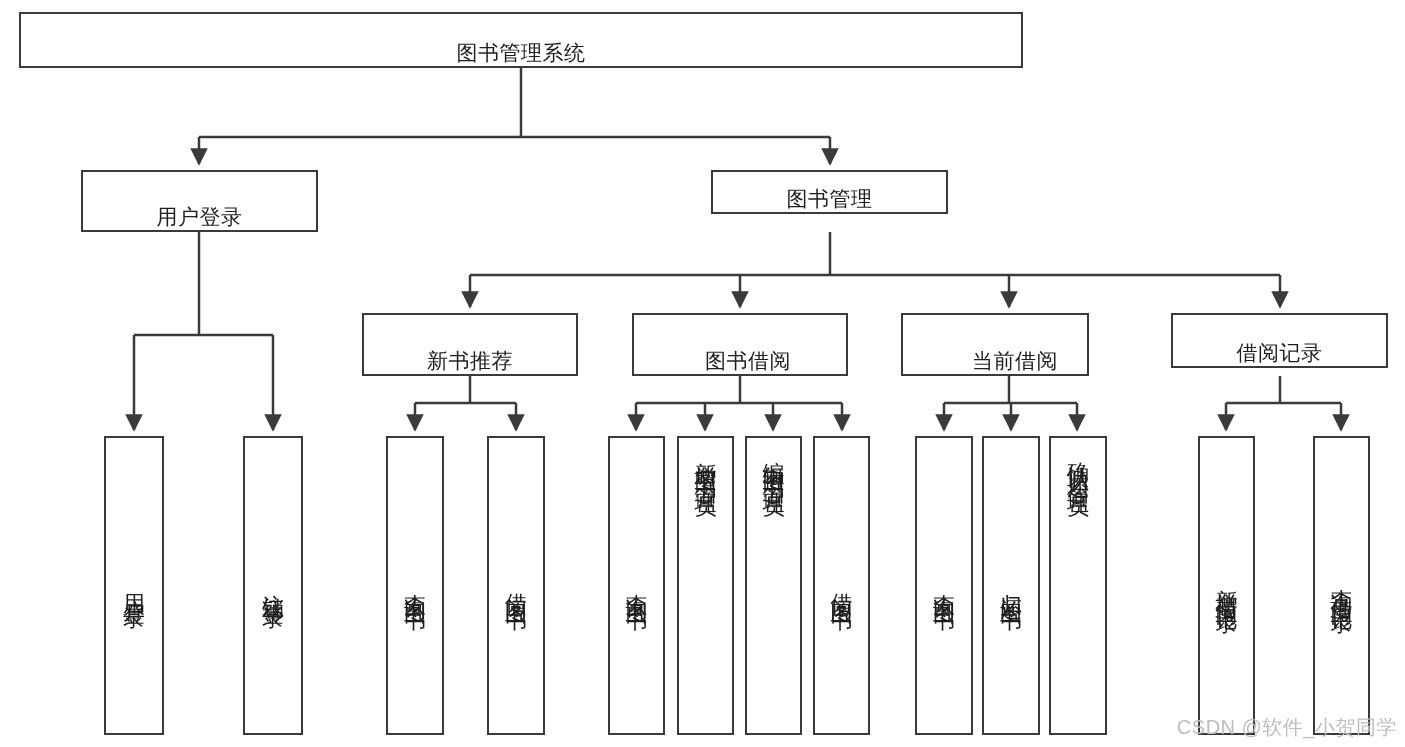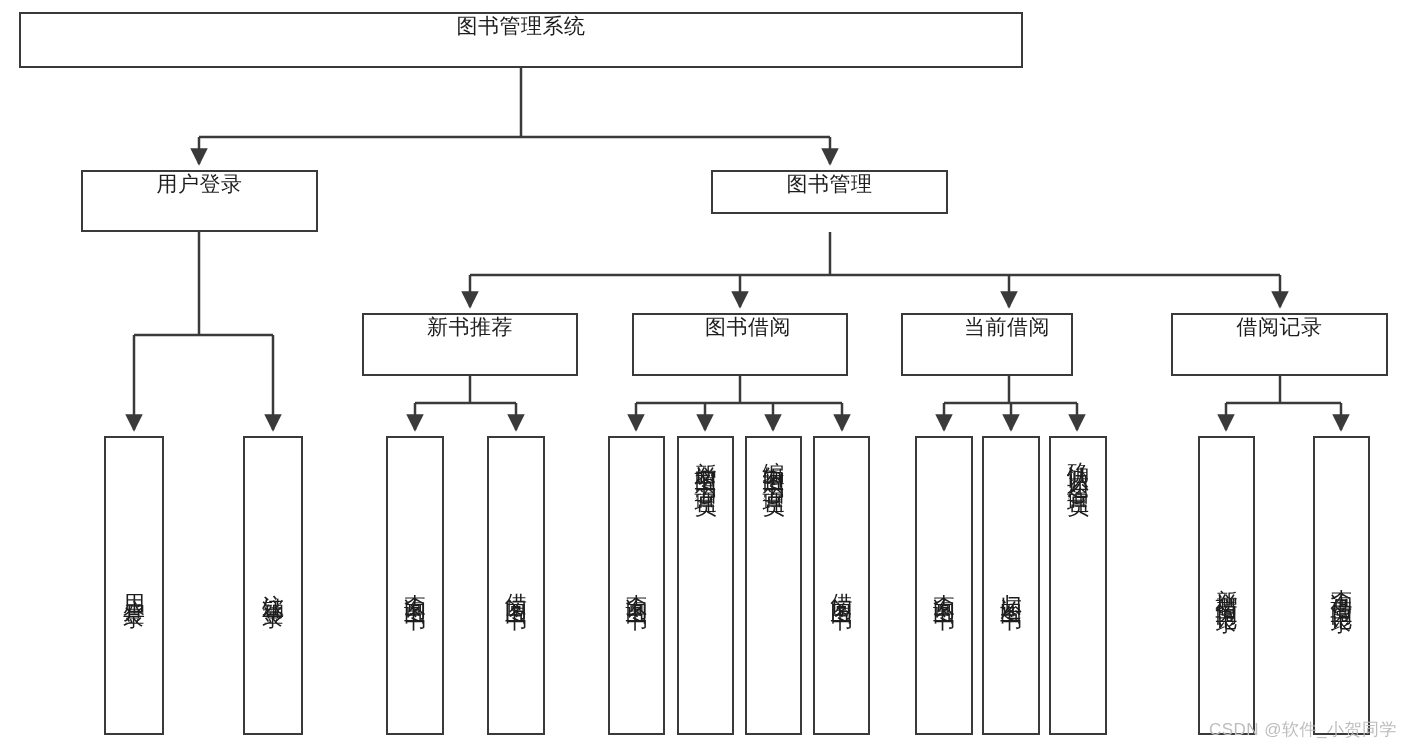--- a/index.html
+++ b/index.html
@@ -24,21 +24,21 @@
     width: 1405px;
     height: 747px;
     pointer-events: none;
   }
   .node {
     position: absolute;
     box-sizing: border-box;
     background: #ffffff;
     border: 2.5px solid #3a3a3a;
     display: flex;
-    align-items: flex-start;
+    align-items: flex-end;
     justify-content: center;
     color: #1d1d1d;
     z-index: 2;
   }
   .node .label {
     display: block;
     text-align: center;
     line-height: 1.18;
   }
   
@@ -65,21 +65,21 @@
     max-height: 100%;
   }
   .node.vert.centered {
     align-items: center;
     padding-top: 0;
   }
   .watermark {
     position: absolute;
     right: 8px;
     bottom: 6px;
-    font-size: 17px;
+    font-size: 20px;
     color: #bdbdbd;
     letter-spacing: 0.5px;
     z-index: 3;
     white-space: nowrap;
     margin-left: 38px;
   }
 </style>
 </head>
 <body>
 
@@ -145,24 +145,24 @@
   <div class="node horiz" style="left:711px; top:170px; width:237px; height:44px;">
     <span class="label">图书管理</span>
   </div>
 
   <div class="node horiz" style="left:362px; top:313px; width:216px; height:63px;">
     <span class="label">新书推荐</span>
   </div>
   <div class="node horiz" style="left:632px; top:313px; width:216px; height:63px;padding-left:16px;">
     <span class="label">图书借阅</span>
   </div>
-  <div class="node horiz" style="left:901px; top:313px; width:172px; height:63px;padding-left:40px;">
+  <div class="node horiz" style="left:901px; top:313px; width:188px; height:63px;padding-left:40px;">
     <span class="label">当前借阅</span>
   </div>
-  <div class="node horiz" style="left:1171px; top:313px; width:217px; height:63px;">
+  <div class="node horiz" style="left:1171px; top:313px; width:217px; height:55px;">
     <span class="label">借阅记录</span>
   </div>
 
   <div class="node vert centered" style="left:104px; top:436px; width:60px; height:299px;">
     <span class="label">用户登录</span>
   </div>
   <div class="node vert centered" style="left:243px; top:436px; width:60px; height:299px;">
     <span class="label">注销登录</span>
   </div>
 

